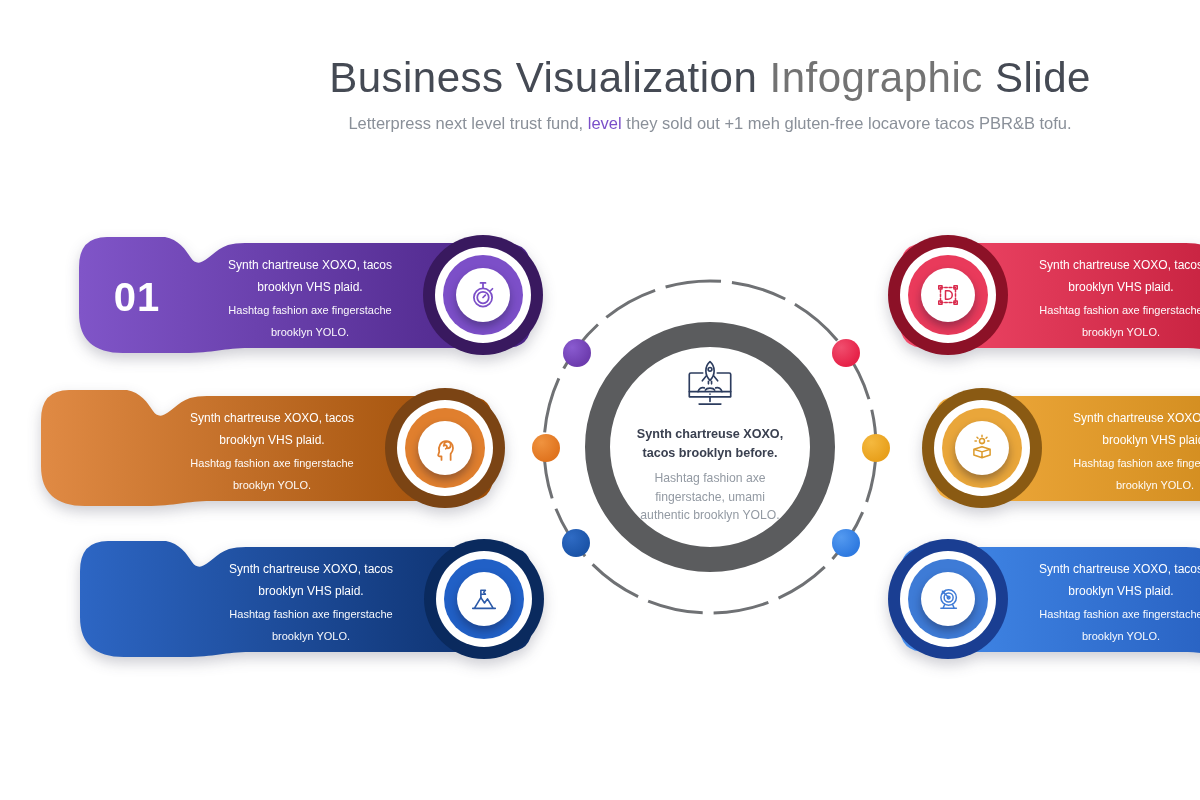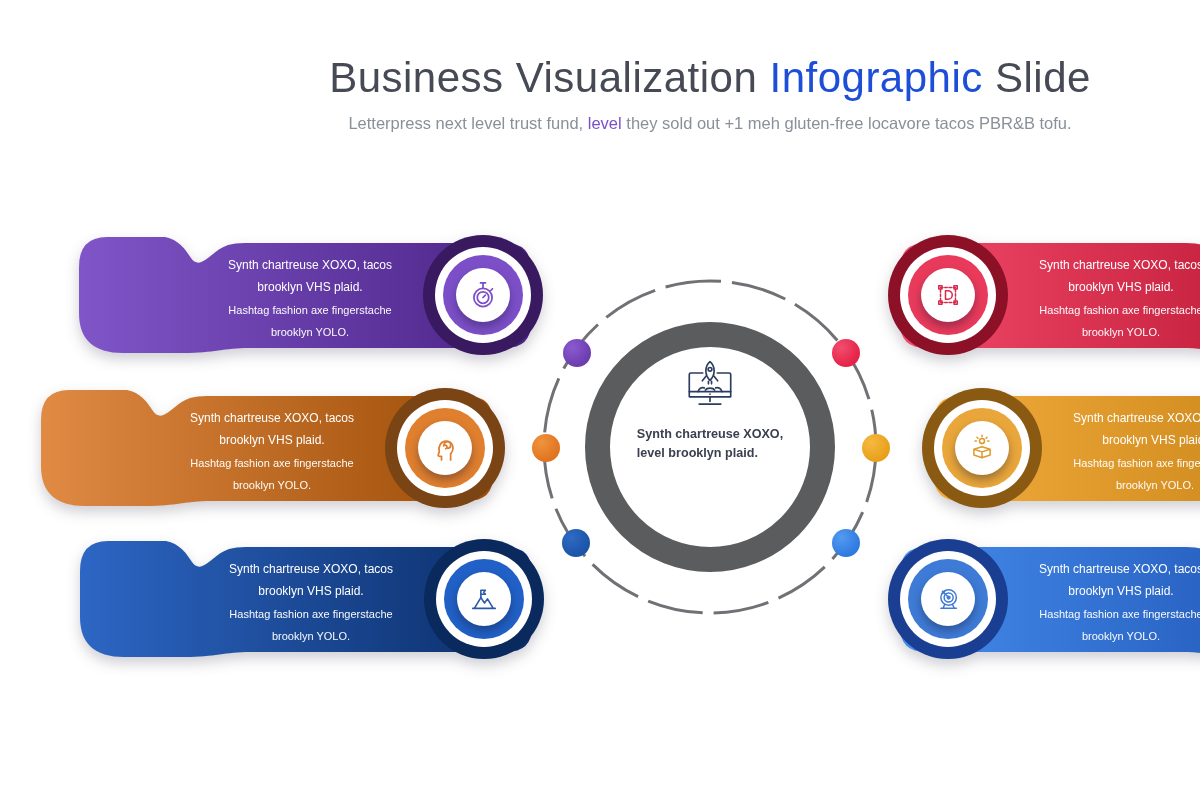--- a/index.html
+++ b/index.html
@@ -3,21 +3,21 @@
 <meta charset="utf-8">
 <style>
   html,body{margin:0;padding:0;}
   body{width:1200px;height:800px;overflow:hidden;background:#ffffff;
        font-family:"Liberation Sans","DejaVu Sans",sans-serif;}
   .slide{position:relative;width:1200px;height:800px;overflow:hidden;background:#ffffff;}
 
   
   .hdr{position:absolute;left:-40px;top:0;width:1500px;text-align:center;}
   .title{margin:0;padding-top:54px;font-size:42px;font-weight:400;color:#454a54;letter-spacing:.5px;}
-  .title .accent{color:#1d4ed8;margin-top:40px;}
+  .title .accent{color:#737373;margin-top:40px;}
   .subtitle{margin:0;padding-top:12px;font-size:16.5px;font-weight:400;color:#8a9099;}
   .subtitle .accent{color:#7a4fc9;}
 
   
   .card{position:absolute;width:470px;height:120px;filter:drop-shadow(0 6px 7px rgba(30,30,60,.22));}
   .card svg.shape{position:absolute;left:0;top:0;overflow:visible;}
   .num{position:absolute;left:3px;top:36px;width:110px;text-align:center;
        font-size:40px;font-weight:800;color:#ffffff;letter-spacing:1px;line-height:48px;}
   .txt{position:absolute;top:17px;width:200px;text-align:center;color:#ffffff;}
   .card.left .txt{left:131px;}
@@ -42,21 +42,21 @@
   .c3 .disc{background:#8c1127;} .c3 .d3{background:#e93a5b;} .c3 .d4 svg{color:#d92a4c;}
   .c4 .disc{background:#8a5a13;} .c4 .d3{background:#e9a63a;} .c4 .d4 svg{color:#dd9c2e;}
   .c5 .disc{background:#1a3e92;} .c5 .d3{background:#3e7bd6;} .c5 .d4 svg{color:#3e7bd6;}
 
   
   .orbit{position:absolute;left:540px;top:277px;}
   .dot{position:absolute;width:28px;height:28px;border-radius:50%;}
   .hub{position:absolute;left:585px;top:322px;width:250px;height:250px;border-radius:50%;
        background:#ffffff;border:25px solid #5b5c5e;box-sizing:border-box;
        display:flex;flex-direction:column;align-items:center;padding-top:12px;}
-  .hub-txt{text-align:left;margin-top:8px;}
+  .hub-txt{text-align:center;margin-top:8px;}
   .hub-h{font-size:12.6px;font-weight:700;color:#3a4050;line-height:19px;white-space:nowrap;}
   .hub-b{font-size:12.2px;font-weight:400;color:#939aa3;line-height:18.6px;white-space:nowrap;margin-top:6px;}
 </style>
 </head>
 <body>
 
 <div class="slide">
 
   <svg width="0" height="0" style="position:absolute">
     <defs>
@@ -89,20 +89,21 @@
 
   <div class="hdr">
     <h1 class="title"><span>Business Visualization </span><span class="accent">Infographic</span><span> Slide</span></h1>
     <p class="subtitle"><span>Letterpress next level trust fund, </span><span class="accent">level</span><span> they sold out +1 meh gluten-free locavore tacos PBR&amp;B tofu.</span></p>
   </div>
 
   <div class="card left c0" style="left:79px;top:237px;">
     <svg class="shape" width="470" height="120" viewBox="0 0 470 120">
       <path fill="url(#g0)" d="M0,30 Q0,0 28,0 L86,0 C99,2 107,13 112,21 Q115.5,26.5 121,25.5 C129,23.5 136,12.5 149,8 Q156,6 166,6 L426,6 Q452,6 452,32 L452,86 Q452,111 426,111 L170,111 C145,111 135,116 105,116 L44,116 Q0,116 0,76 Z"></path>
     </svg>
+    <div class="num">01</div>
     <div class="txt">
       <div class="h">Synth chartreuse XOXO, tacos</div>
       <div class="h">brooklyn VHS plaid.</div>
       <div class="b">Hashtag fashion axe fingerstache</div>
       <div class="b">brooklyn YOLO.</div>
     </div>
     <div class="disc">
         <div class="d2">
           <div class="d3">
             <div class="d4">
@@ -261,17 +262,22 @@
       <path d="M19 13.5H7.5A1.5 1.5 0 0 0 6 15v21.5h40V15a1.5 1.5 0 0 0-1.5-1.5H33"></path>
       <path d="M6 31.5h40 M26 33.8v.2"></path>
       <path d="M26 36.5v4.5 M15.5 43.5h21"></path>
       <path d="M26 2.5c2.7 2.3 4 5.6 4 8.9 0 3.5-1.3 6.6-4 9.2-2.7-2.6-4-5.7-4-9.2 0-3.3 1.3-6.6 4-8.9z"></path>
       <circle cx="26" cy="10" r="1.8"></circle>
       <path d="M22.3 16.5 18.6 21 M29.7 16.5l3.7 4.5 M24.5 21.5v2.5 M27.5 21.5v2.5"></path>
       <path d="M14.5 31.5c.6-3 3.3-4.6 6-3.6 M37.5 31.5c-.6-3-3.3-4.6-6-3.6 M21.5 30c1.4-2.6 7.6-2.6 9 0"></path>
     </svg>
     <div class="hub-txt">
       <div class="hub-h">Synth chartreuse XOXO,</div>
-      <div class="hub-h">level brooklyn plaid.</div>
+      <div class="hub-h">tacos brooklyn before.</div>
+      <div class="hub-b">
+        <div>Hashtag fashion axe</div>
+        <div>fingerstache, umami</div>
+        <div>authentic brooklyn YOLO.</div>
+      </div>
     </div>
   </div>
 
 </div>
 
 </body></html>

